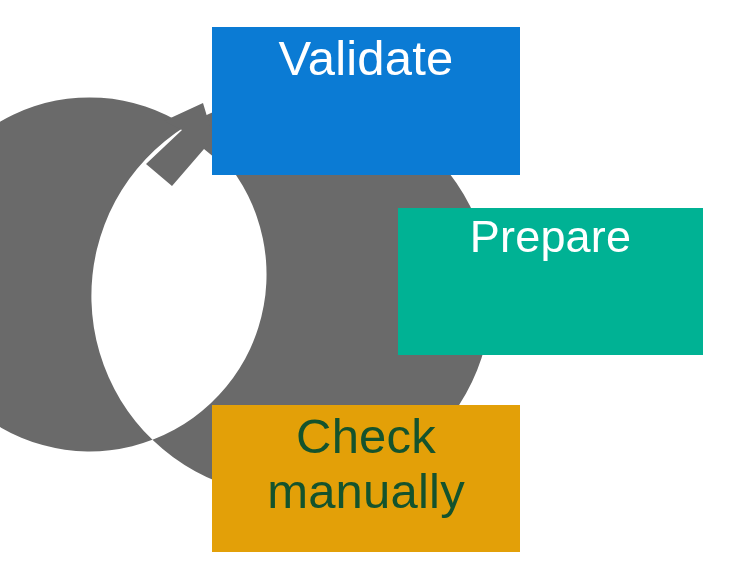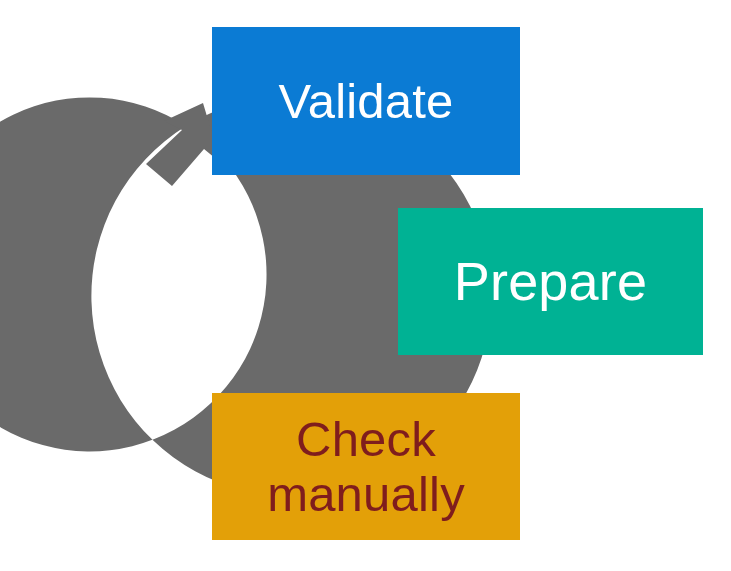--- a/index.html
+++ b/index.html
@@ -21,21 +21,21 @@
   #ring-layer {
     position: absolute;
     left: 0;
     top: 0;
     width: 731px;
     height: 571px;
   }
   .node {
     position: absolute;
     display: flex;
-    align-items: center;
+    align-items: flex-start;
     justify-content: center;
     text-align: center;
     color: #ffffff;
     font-family: "Liberation Sans", sans-serif;
     font-weight: 400;
     line-height: 1.12;
     letter-spacing: 0.2px;
     box-sizing: border-box;
     padding: 4px 10px;
     white-space: pre-line;
@@ -45,21 +45,21 @@
     top: 27px;
     width: 308px;
     height: 148px;
     font-size: 49px;
   }
   #node-prepare {
     left: 398px;
     top: 208px;
     width: 305px;
     height: 147px;
-    font-size: 54px;
+    font-size: 45px;
   }
   #node-check {
     left: 212px;
     top: 393px;
     width: 308px;
     height: 147px;
     font-size: 49px;
   }
   #node-commit {
     left: 32px;
@@ -100,19 +100,19 @@
   </svg>
 
   <div class="node" id="node-validate" style="background: rgb(11, 123, 212); color: rgb(255, 255, 255);">
     <span class="node-label">Validate</span>
   </div>
 
   <div class="node" id="node-prepare" style="background: rgb(0, 178, 148); color: rgb(255, 255, 255);">
     <span class="node-label">Prepare</span>
   </div>
 
-  <div class="node" id="node-check" style="background: rgb(227, 160, 8); color: #7f1d1d;">
+  <div class="node" id="node-check" style="background: rgb(227, 160, 8); color: #14532d; margin-top: 12px;">
     <span class="node-label">Check
 manually</span>
   </div>
 
 
 </div>
 
 </body></html>

